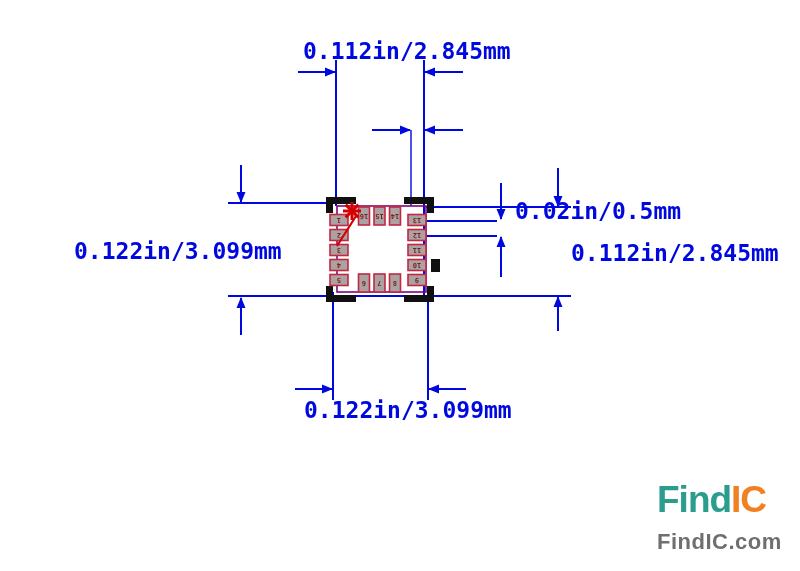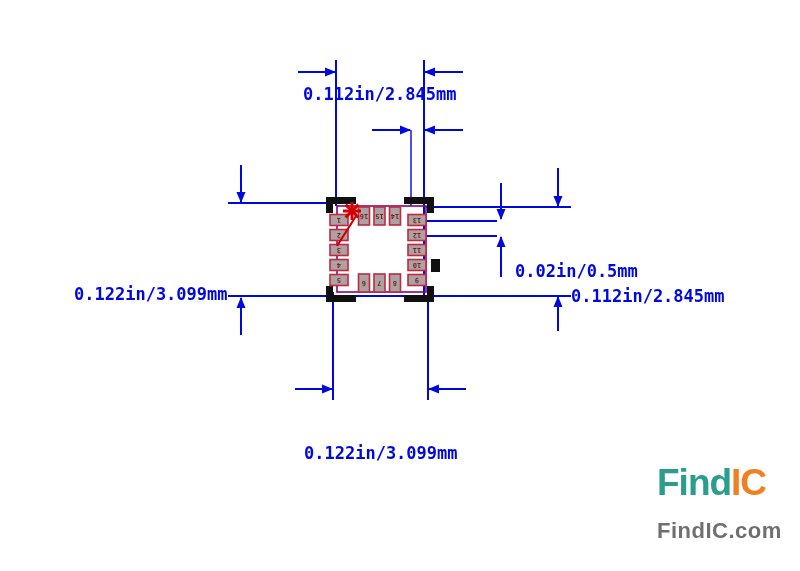--- a/index.html
+++ b/index.html
@@ -4,44 +4,43 @@
 <style>
   html,body{margin:0;padding:0;background:#ffffff;}
   .canvas{
     position:relative;width:800px;height:571px;background:#ffffff;overflow:hidden;
     font-family:"DejaVu Sans Mono","Liberation Mono",monospace;
   }
   .dim-label{
     position:absolute;
     color:var(--blue,#0008e0);
     font-weight:bold;
-    font-size:17px;
+    font-size:23px;
     line-height:19px;
     white-space:pre;
     letter-spacing:0px;
-    margin-top:43px;
   }
   svg{position:absolute;left:0;top:0;}
   .blue-line{stroke:var(--blue,#0008e0);stroke-width:2;fill:none;}
   .blue-thin{stroke:var(--blue,#0008e0);stroke-width:1.4;fill:none;}
   .blue-fill{fill:var(--blue,#0008e0);stroke:none;}
   .outline{stroke:var(--purple,#7d077d);stroke-width:1.6;fill:none;}
   .black-mark{fill:var(--black,#101010);stroke:none;}
   .red-mark{stroke:var(--red,#d40000);fill:none;}
   .pad{fill:var(--padfill,#aba3a3);stroke:var(--padborder,#c22840);stroke-width:1.6;}
   .pad-label{fill:var(--padlabel,#7a2020);font-family:"DejaVu Sans Mono",monospace;font-size:7px;font-weight:bold;}
   .logo{
-    position:absolute;left:657px;top:464px;width:130px;text-align:left;
+    position:absolute;left:657px;top:481px;width:130px;text-align:left;
     font-family:"Liberation Sans","DejaVu Sans",sans-serif;
     cursor:pointer;
   }
   .logo-main{font-size:37px;font-weight:bold;line-height:38px;letter-spacing:-1px;}
   .logo-find{color:var(--teal,#2a9d8f);}
   .logo-ic{color:var(--orange,#f08021);}
-  .logo-site{font-size:22px;font-weight:bold;color:var(--gray,#6f6f6f);line-height:23px;letter-spacing:0.5px;margin-top:17px;}
+  .logo-site{font-size:22px;font-weight:bold;color:var(--gray,#6f6f6f);line-height:23px;letter-spacing:0.5px;margin-top:11px;}
 </style>
 </head>
 <body>
 
 <div class="canvas">
 
   <svg width="800" height="571" viewBox="0 0 800 571">
 
     <g>
 
@@ -183,21 +182,21 @@
       <line class="red-mark" style="stroke-width:3" x1="343" y1="211" x2="361" y2="211"></line>
       <line class="red-mark" style="stroke-width:3" x1="352" y1="202" x2="352" y2="220"></line>
       <line class="red-mark" style="stroke-width:3" x1="345.6" y1="204.6" x2="358.4" y2="217.4"></line>
       <line class="red-mark" style="stroke-width:3" x1="358.4" y1="204.6" x2="345.6" y2="217.4"></line>
       <line class="red-mark" style="stroke-width:2.2" x1="356" y1="216" x2="337" y2="246"></line>
     </g>
   </svg>
 
   <div class="dim-label" style="left:303px;top:42px">0.112in/2.845mm</div>
   <div class="dim-label" style="left:74px;top:242px">0.122in/3.099mm</div>
-  <div class="dim-label" style="left:515px;top:219px">0.02in/0.5mm</div>
+  <div class="dim-label" style="left:515px;top:202px">0.02in/0.5mm</div>
   <div class="dim-label" style="left:571px;top:244px">0.112in/2.845mm</div>
   <div class="dim-label" style="left:304px;top:401px">0.122in/3.099mm</div>
 
   <div class="logo">
     <div class="logo-main"><span class="logo-find">Find</span><span class="logo-ic">IC</span></div>
     <div class="logo-site">FindIC.com</div>
   </div>
 
 </div>
 

